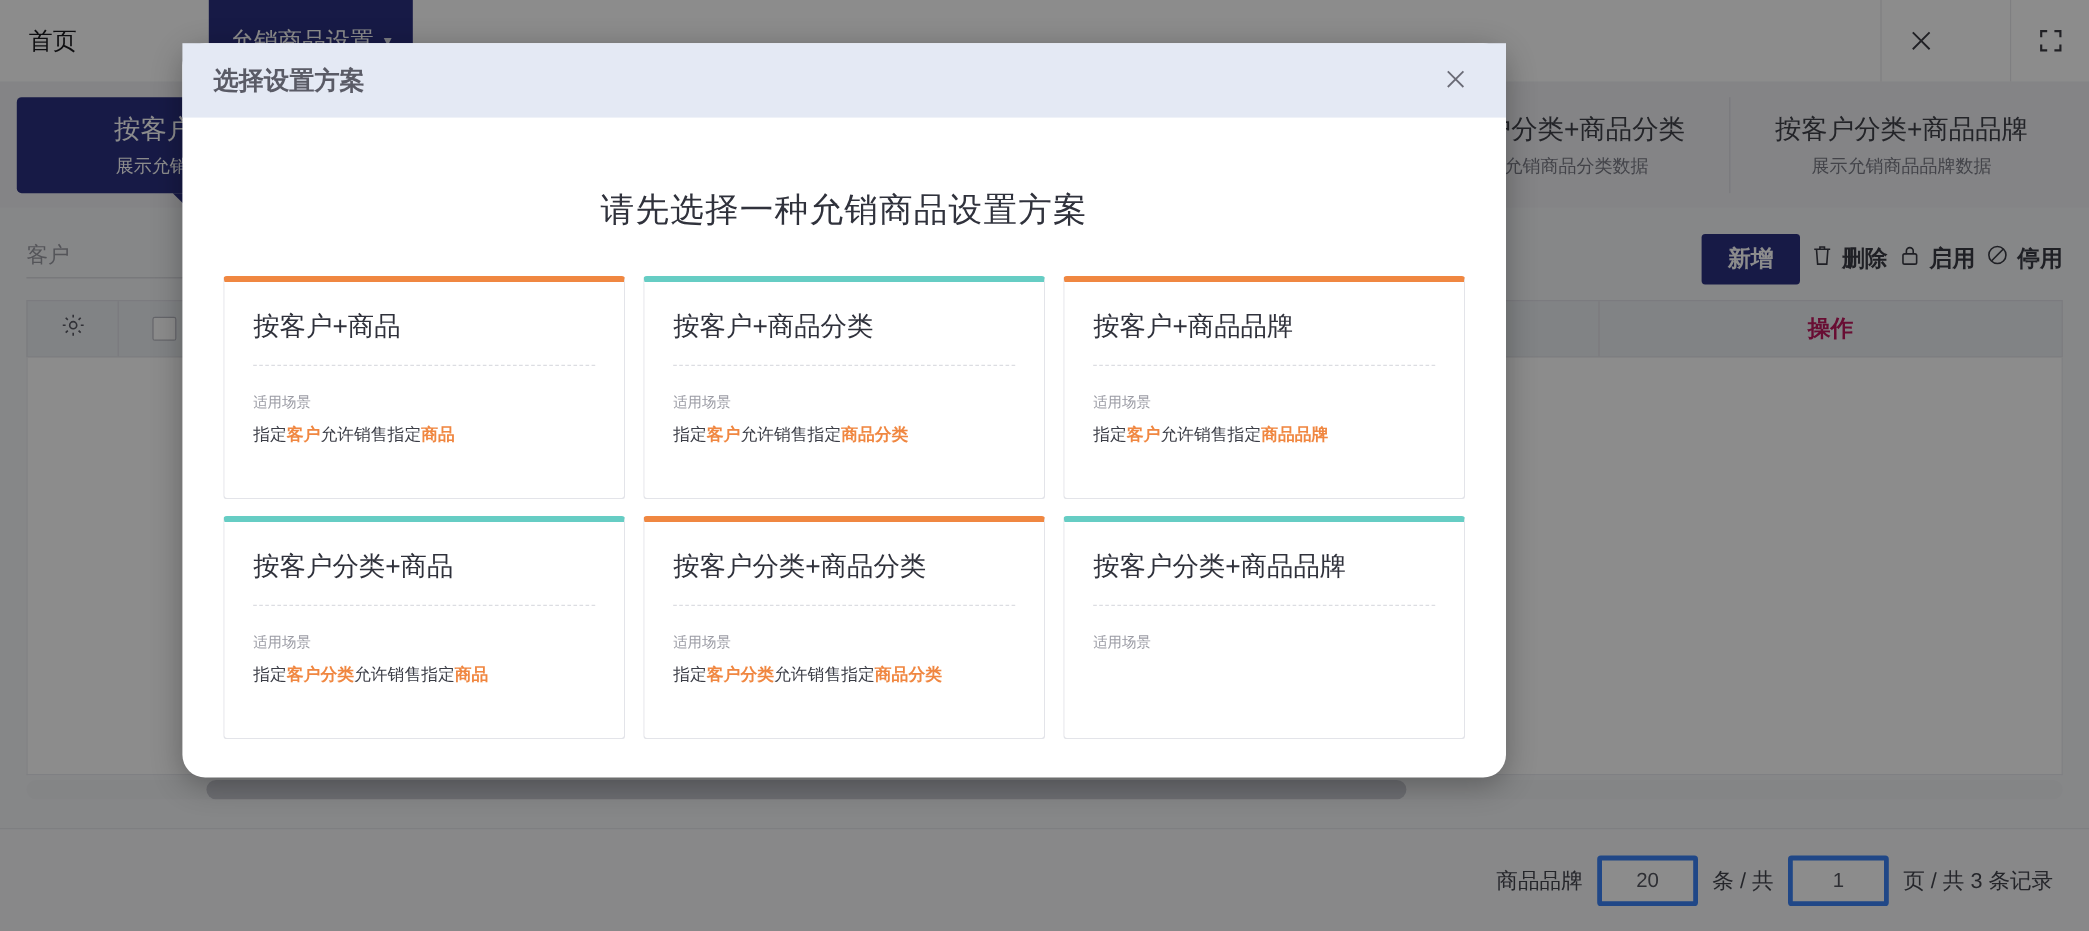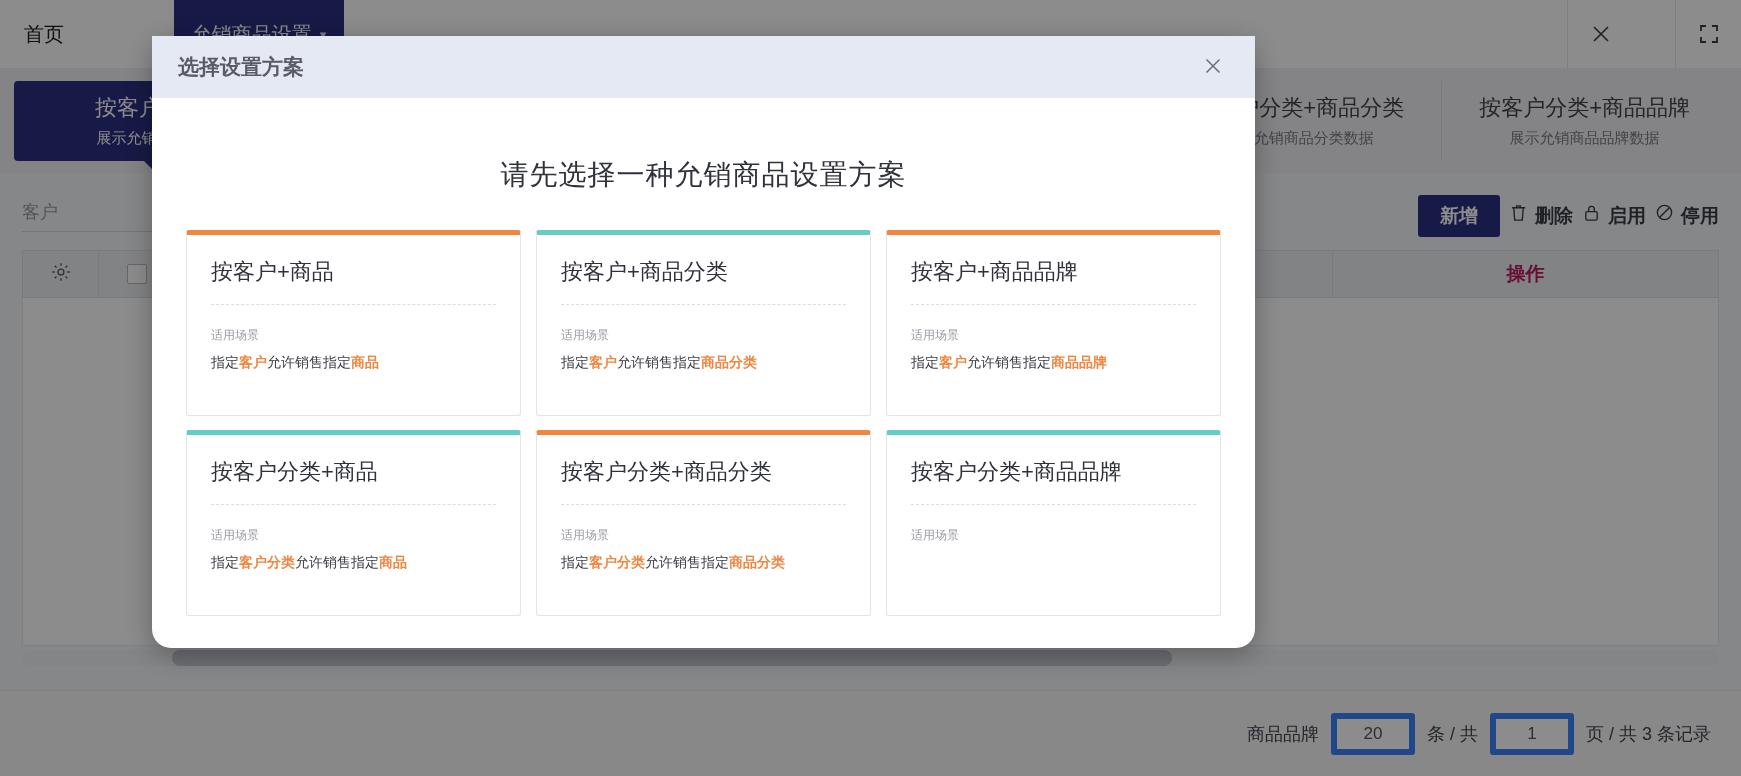--- a/index.html
+++ b/index.html
@@ -186,21 +186,21 @@
     width: 1741px; height: 86px;
     background: #f7f8fa;
     border-top: 1px solid #e6e7ec;
     display: flex; align-items: center; justify-content: flex-end;
     gap: 12px;
     padding-right: 30px;
     font-size: 18px; color: #44454e;
   }
   .pager-box {
     width: 84px; height: 42px;
-    border: 6px solid #3b82f6; border-radius: 3px;
+    border: 4px solid #3b82f6; border-radius: 3px;
     background: #fff;
     display: flex; align-items: center; justify-content: center;
     font-size: 17px; color: #55565f;
   }
 
   
   #overlay {
     position: absolute;
     inset: 0;
     background: rgba(0,0,0,0.45);

